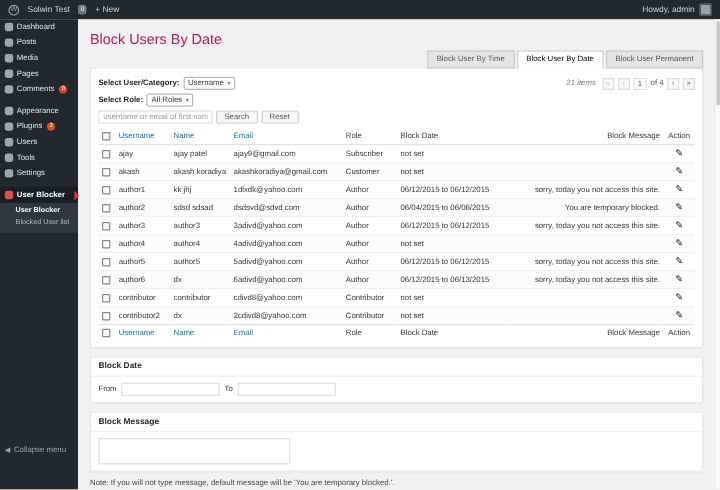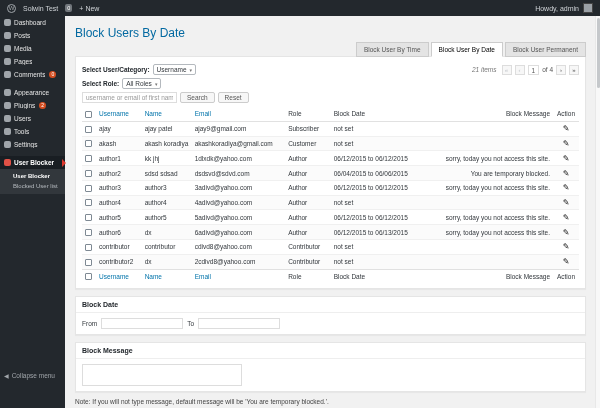--- a/index.html
+++ b/index.html
@@ -36,21 +36,21 @@
     border:4px solid transparent; border-left-color:#dd382d; z-index:55;
   }
   .submenu { background:#32373c; padding:2px 0 3px; }
   .submenu-item { padding:2px 4px 2px 13px; color:#b4b9be; font-size:6px; white-space:nowrap; }
   .submenu-item.current { color:#fff; font-weight:bold; }
   .collapse { position:absolute; bottom:26px; left:0; right:0; display:flex; align-items:center; gap:3px;
     padding:3px 4px; color:#a0a5aa; font-size:6.5px; }
   .collapse-arrow { font-size:6px; color:#a0a5aa; }
   
   .content { position:absolute; top:16px; left:65px; right:5px; bottom:0; padding:8px 9px 0 10px; }
-  .page-title { font-size:12px; font-weight:400; color:#0369a1; margin:2px 0 2px; }
+  .page-title { font-size:12px; font-weight:400; color:#be185d; margin:2px 0 2px; }
   .tabs { display:flex; justify-content:flex-end; gap:2px; margin-bottom:-1px; position:relative; z-index:5; }
   .nav-tab { border:1px solid #ccc; background:#e4e4e4; color:#555; font-size:6.5px; padding:3px 7px; cursor:pointer; }
   .nav-tab.active { background:#fff; color:#000; border-bottom-color:#fff; }
   .card { background:#fff; border:1px solid #e5e5e5; box-shadow:0 1px 1px rgba(0,0,0,.04); padding:4px 6px 5px; }
   .filter-row { display:flex; align-items:center; gap:3px; margin:3px 0; font-size:6.5px; }
   .f-label { font-weight:bold; color:#23282d; }
   .select { display:inline-flex; align-items:center; gap:3px; border:1px solid #b4b9be; background:#fff;
     padding:1px 3px; height:11px; border-radius:2px; color:#32373c; cursor:pointer; }
   .select .caret { font-size:5px; color:#777; }
   .pagination { margin-left:auto; display:flex; align-items:center; gap:3px; color:#555; }

